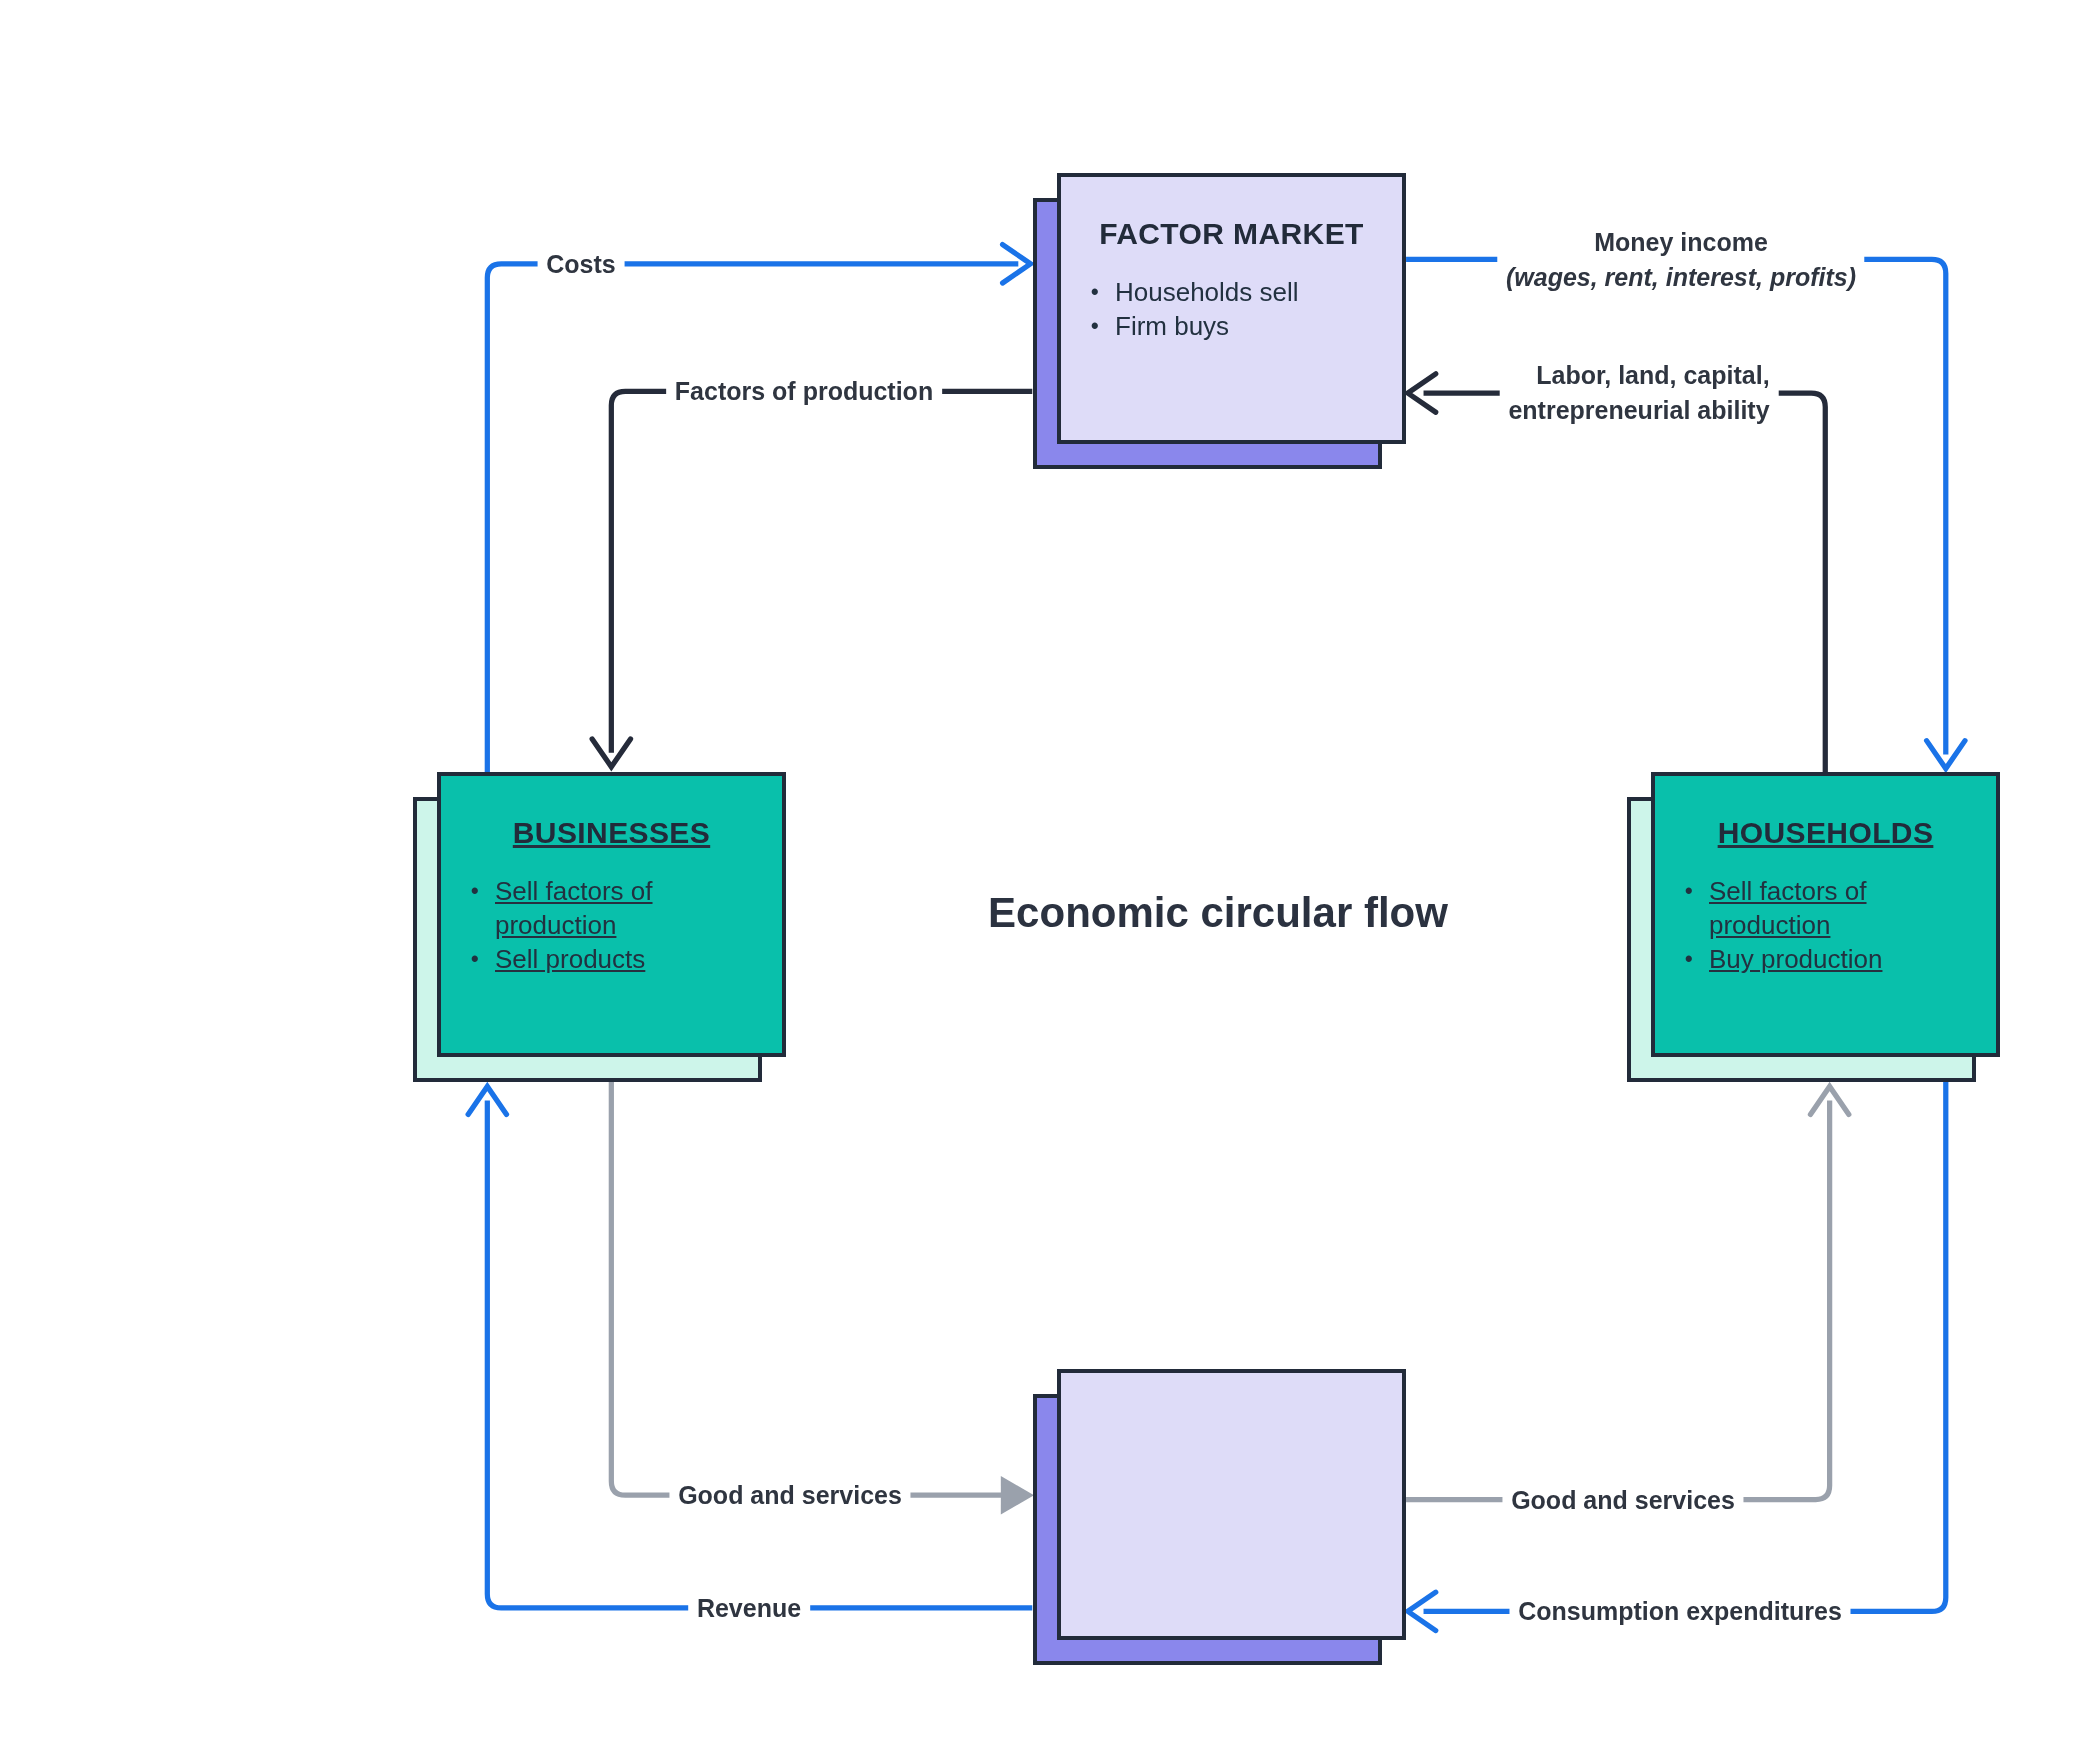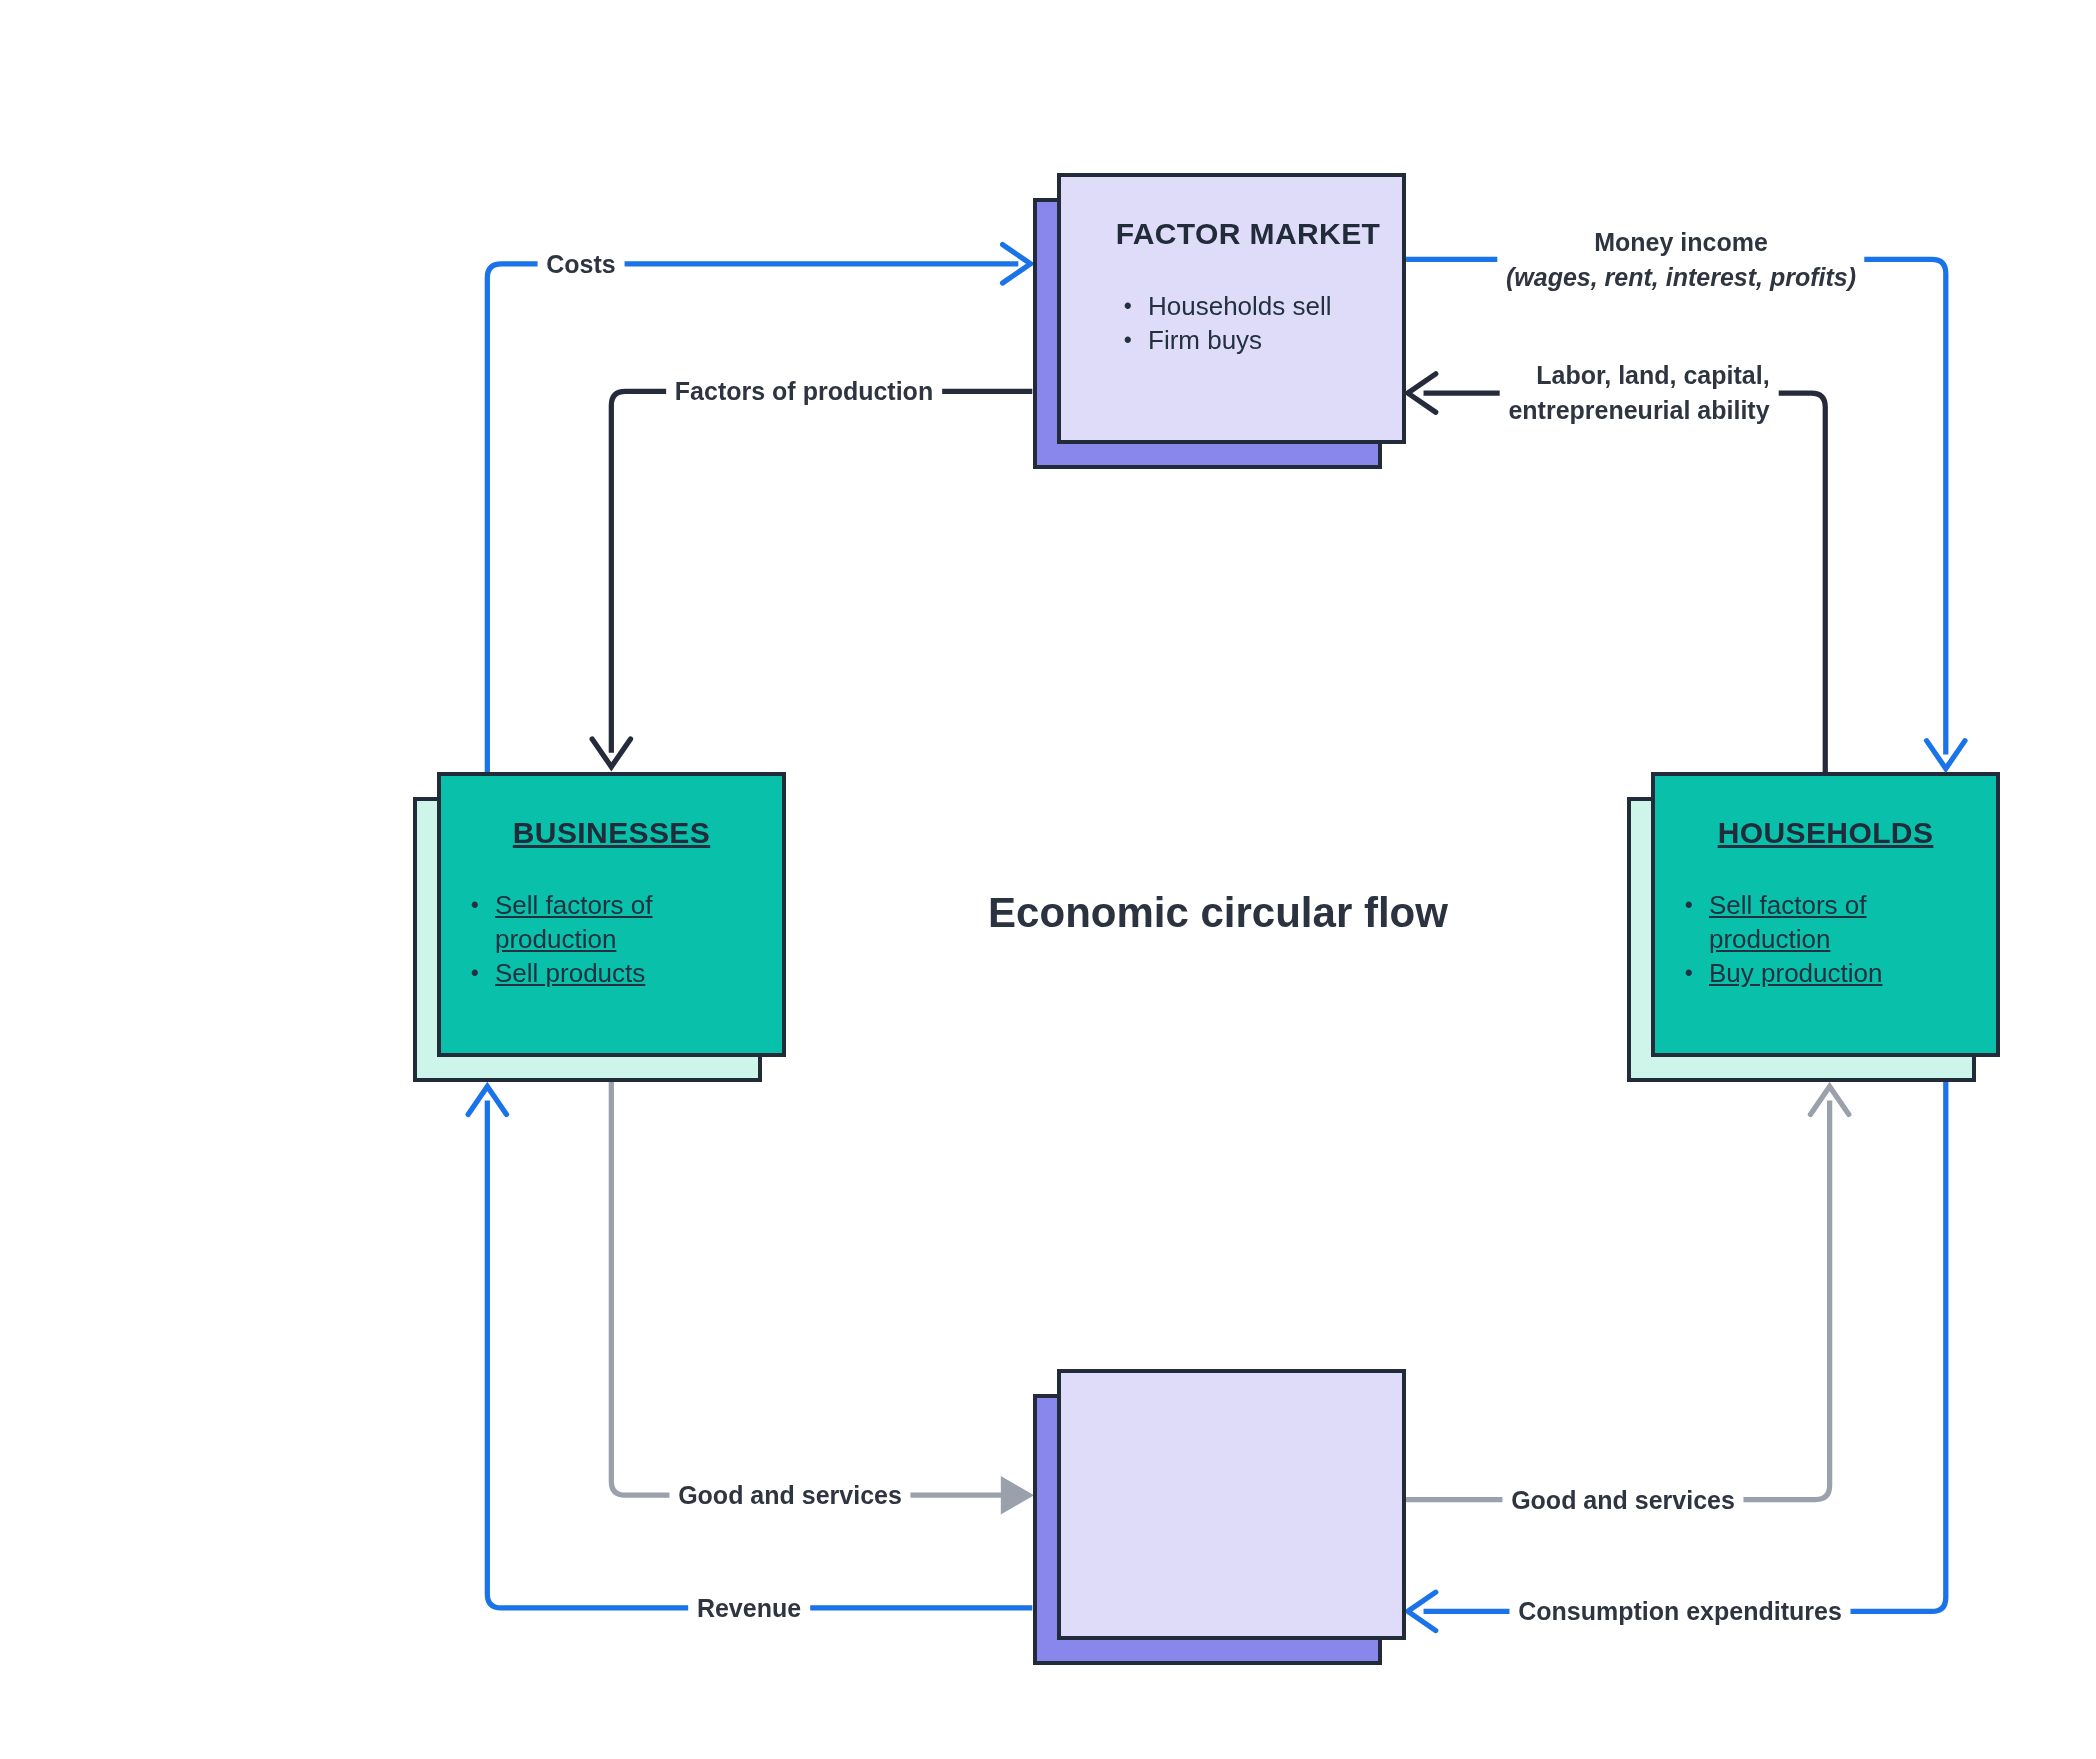--- a/index.html
+++ b/index.html
@@ -31,42 +31,42 @@
     border: 4.4px solid #222b3a;
     box-sizing: border-box;
   }
   .box-main {
     position: absolute;
     left: 0;
     top: 0;
     border: 4.4px solid #222b3a;
     box-sizing: border-box;
   }
-  .size-lavender .box-main, .size-lavender .box-shadow { width: 349px; height: 271px; padding-left: 33px; }
+  .size-lavender .box-main, .size-lavender .box-shadow { width: 349px; height: 271px; }
   .size-teal .box-main, .size-teal .box-shadow { width: 349px; height: 285px; }
   .fill-lavender { background: #dedcf8; }
   .fill-lavender-shadow { background: #8a87ec; }
   .fill-teal { background: #09c0ab; text-decoration: underline; }
   .fill-teal-shadow { background: #cdf5ea; }
 
   #box-factor     { left: 1057px; top: 173px;  }
   #box-product    { left: 1057px; top: 1369px; }
   #box-businesses { left: 437px;  top: 772px;  }
   #box-households { left: 1651px; top: 772px;  }
 
   .box-title {
     padding-top: 40px;
     text-align: center;
     font-size: 30px;
     font-weight: 700;
     letter-spacing: 0.4px;
     color: #222b3a;
   }
   .box-list {
-    margin: 38px 0 0 0;
+    margin: 24px 0 0 0;
     padding: 0 0 0 28px;
     list-style: none;
   }
   .box-list li {
     position: relative;
     padding-left: 26px;
     font-size: 26px;
     line-height: 34px;
     color: #223140;
     max-width: 236px;

